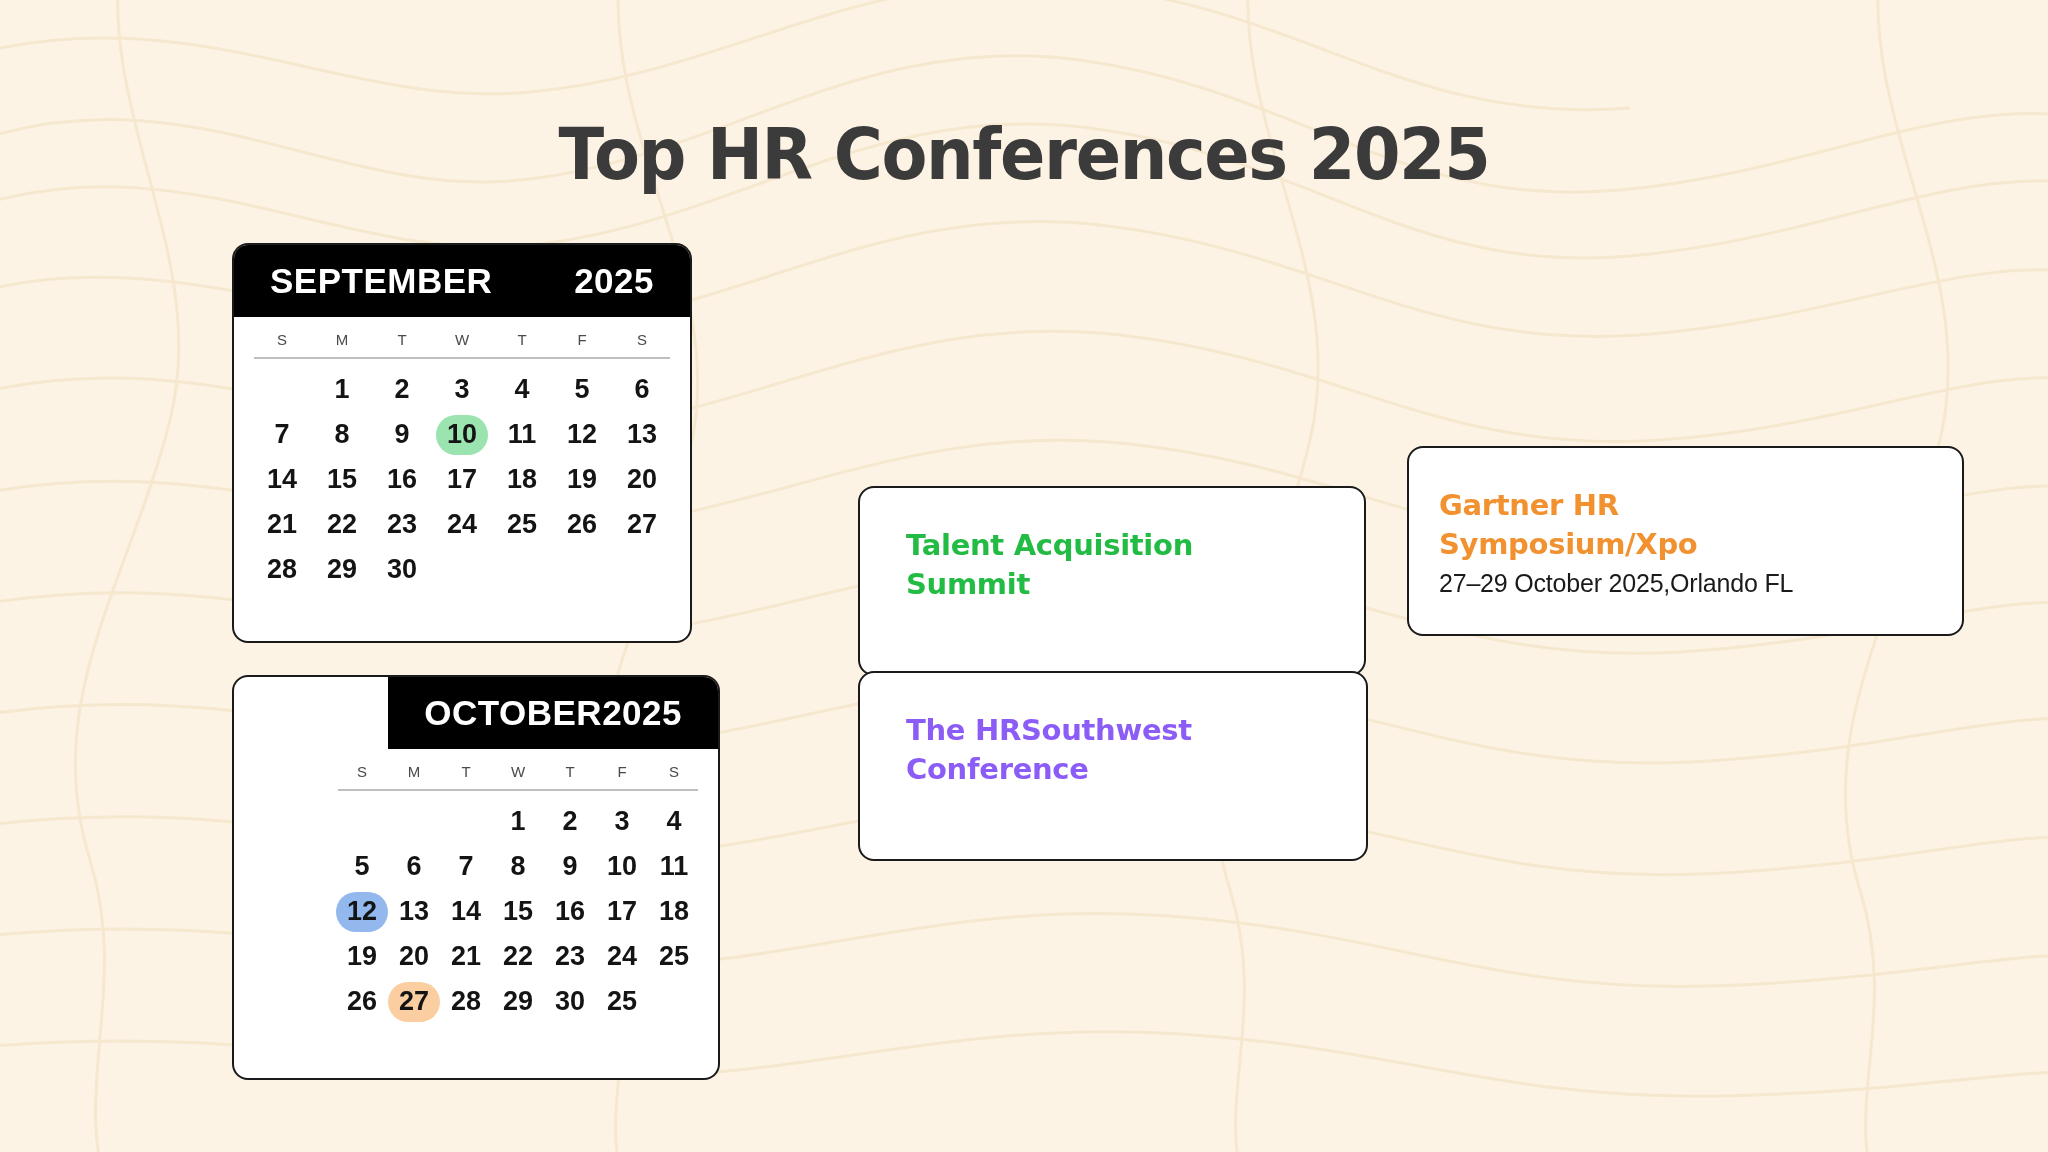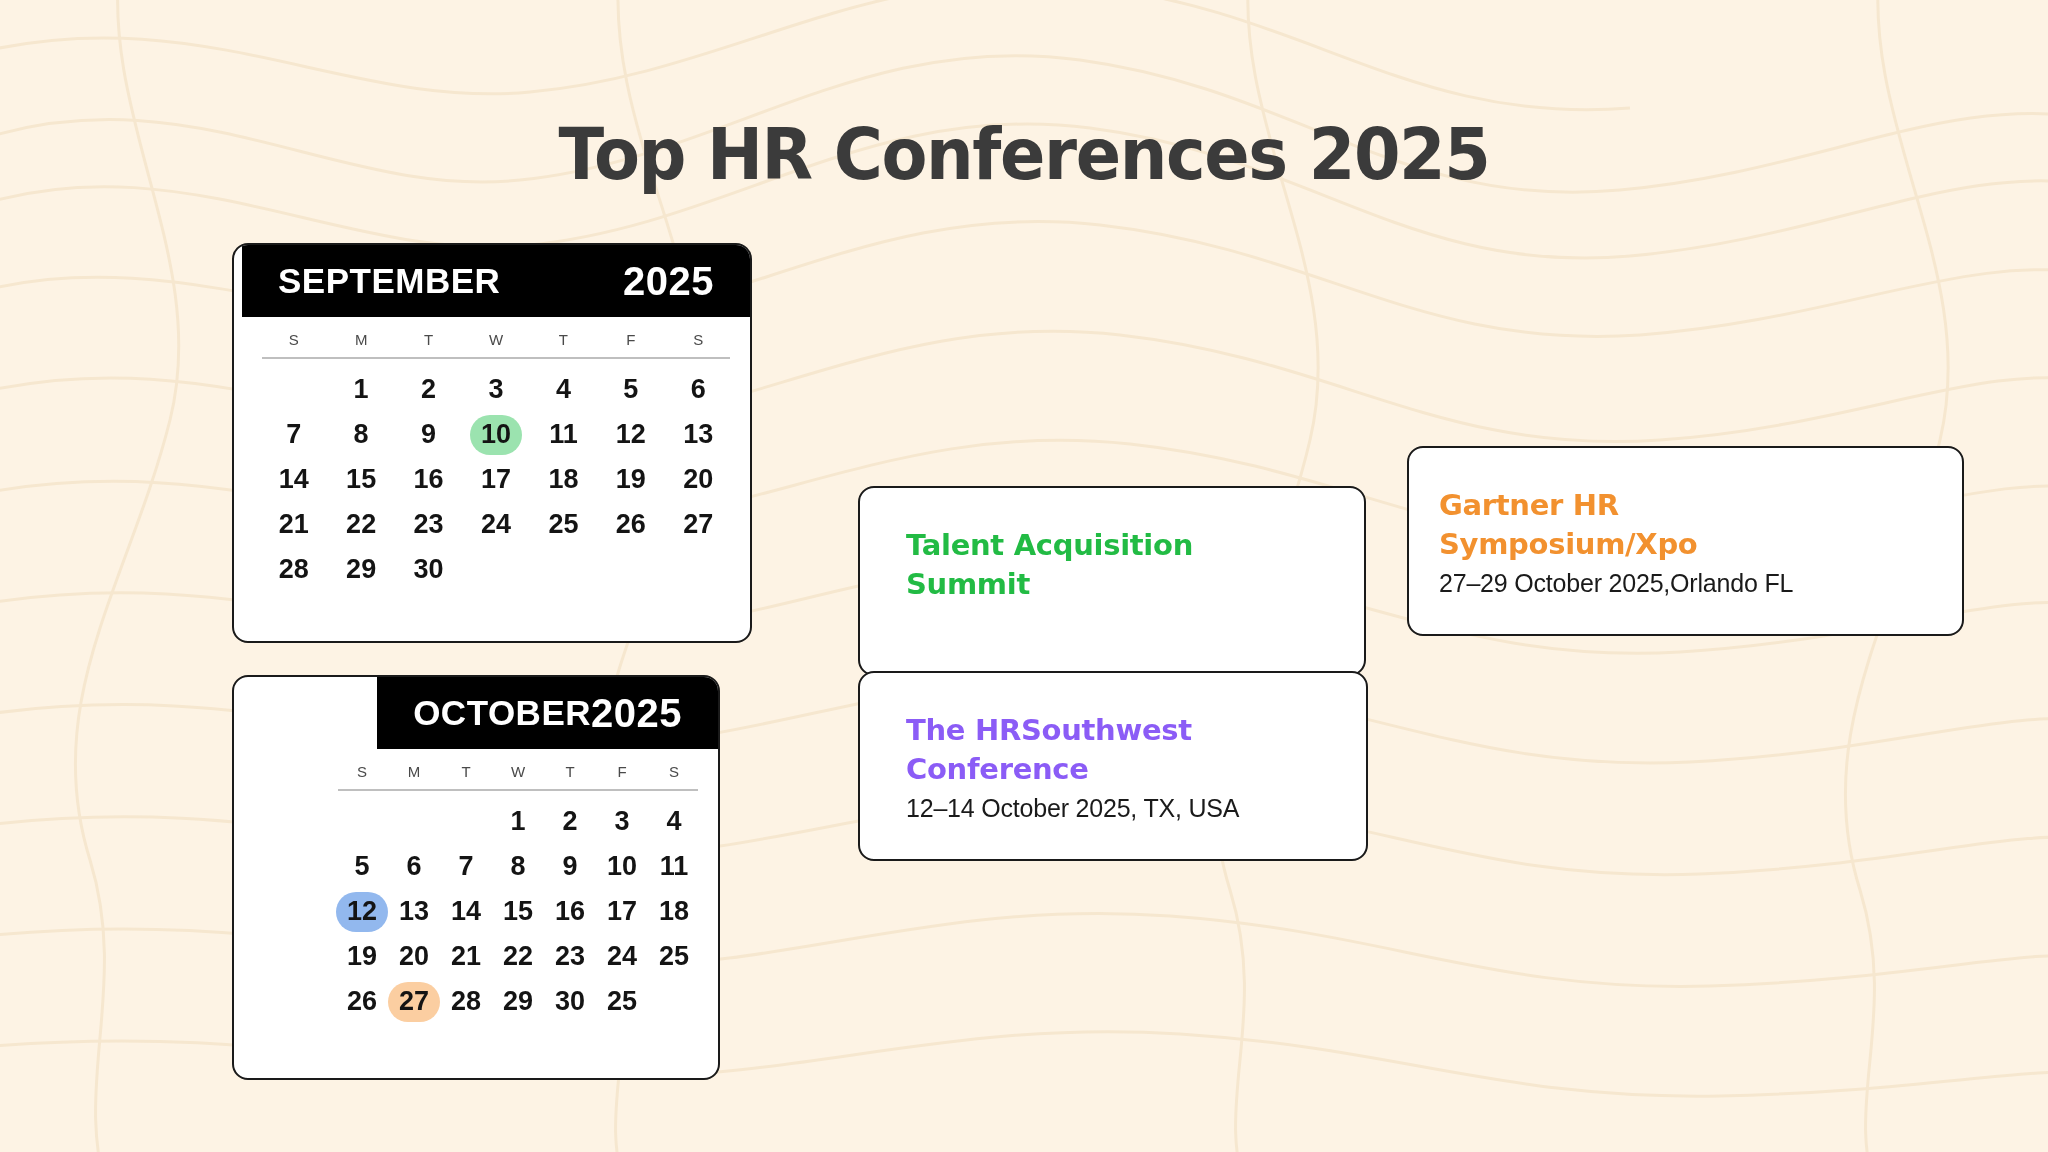--- a/index.html
+++ b/index.html
@@ -47,42 +47,42 @@
   .calendar {
     position: absolute;
     background: #FFFFFF;
     border: 2px solid #1A1A1A;
     border-radius: 16px;
     z-index: 2;
     overflow: hidden;
     display: flex;
     flex-direction: column;
   }
-  #calendar-september { left: 232px; top: 243px; width: 520px; top: 243px; height: 400px; padding-left: 8px; }
+  #calendar-september { left: 232px; top: 243px; width: 460px; top: 243px; height: 400px; }
   #calendar-october   { left: 232px; top: 675px; width: 488px; height: 405px; align-items: flex-end; }
 
   .cal-header {
     background: #000000;
     color: #FFFFFF;
     height: 72px;
     display: flex;
     align-items: center;
     justify-content: space-between;
     padding: 0 36px 0 36px;
     flex: none;
   }
   .cal-month {
     font-family: "Liberation Sans", sans-serif;
     font-size: 35px;
     font-weight: 700;
     letter-spacing: 0.5px;
   }
   .cal-year {
     font-family: "Liberation Sans", sans-serif;
-    font-size: 40px;
+    font-size: 35px;
     font-weight: 700;
     letter-spacing: 0.5px;
   }
 
   .cal-body {
     padding: 14px 18px 0 18px;
     flex: 1;
   }
 
   .cal-weekdays {
@@ -310,14 +310,13 @@
   <div class="event-title" style="color: rgb(34, 187, 68);">Talent Acquisition Summit</div>
 </div>
 
 <div class="event-card" id="event-card-1">
   <div class="event-title" style="color: rgb(242, 145, 47);">Gartner HR Symposium/Xpo</div>
   <div class="event-meta">27–29 October 2025,Orlando FL</div>
 </div>
 
 <div class="event-card" id="event-card-2">
   <div class="event-title" style="color: #8b5cf6;">The HRSouthwest Conference</div>
-  <div class="event-meta">12–14 October 2025, TX, USA</div>
 </div>
 
 </body></html>

